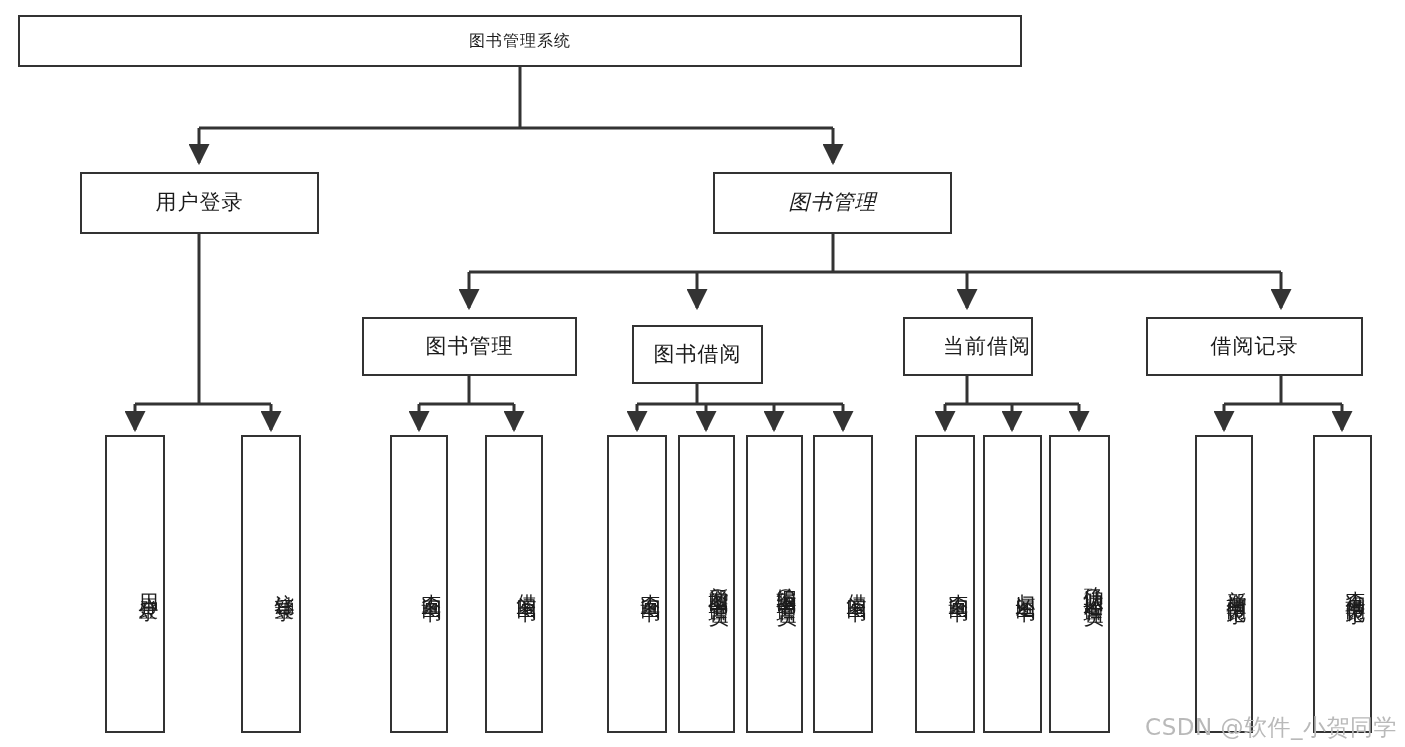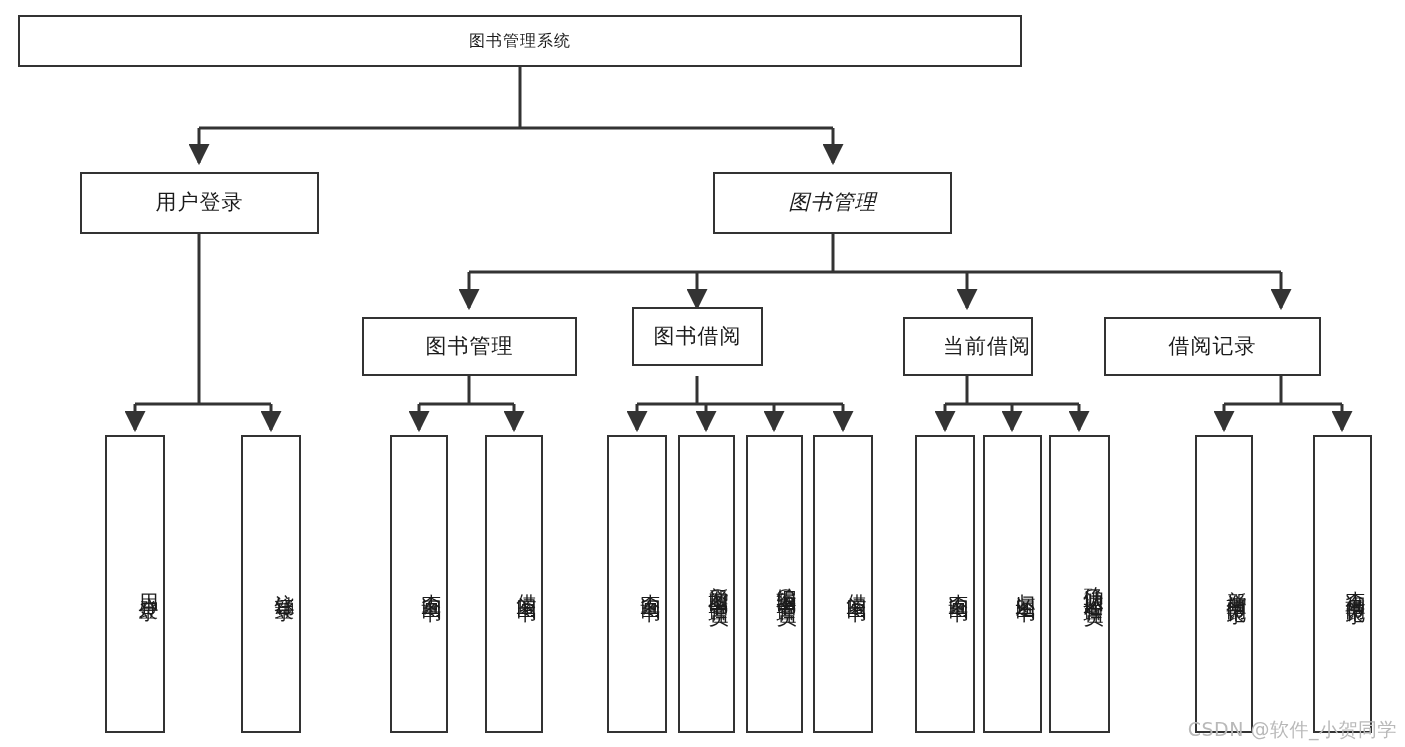--- a/index.html
+++ b/index.html
@@ -54,21 +54,21 @@
   }
   .node.v .vtext {
     writing-mode: vertical-rl;
     text-orientation: upright;
     display: block;
   }
   .watermark {
     position: absolute;
     right: 8px;
     bottom: 4px;
-    font-size: 19px;
+    font-size: 23px;
     color: #b9b9b9;
     letter-spacing: 0.5px;
     z-index: 3;
     white-space: nowrap;
   }
 </style>
 </head>
 <body>
 
 <div id="canvas">
@@ -130,27 +130,27 @@
   <div class="node h" style="left:80px; top:172px; width:239px; height:62px;">
     <span>用户登录</span>
   </div>
   <div class="node h" style="left:713px; top:172px; width:239px; height:62px;font-style:italic;">
     <span>图书管理</span>
   </div>
 
   <div class="node h" style="left:362px; top:317px; width:215px; height:59px;">
     <span>图书管理</span>
   </div>
-  <div class="node h" style="left:632px; top:307px; width:131px; height:59px;">
+  <div class="node h" style="left:632px; top:325px; width:131px; height:59px;">
     <span>图书借阅</span>
   </div>
   <div class="node h" style="left:903px; top:317px; width:130px; height:59px;justify-content:flex-end;">
     <span>当前借阅</span>
   </div>
-  <div class="node h" style="left:1104px; top:317px; width:217px; height:59px;">
+  <div class="node h" style="left:1146px; top:317px; width:217px; height:59px;">
     <span>借阅记录</span>
   </div>
 
   <div class="node v" style="left:105px; top:435px; width:60px; height:298px;">
     <span class="vtext">用户登录</span>
   </div>
   <div class="node v" style="left:241px; top:435px; width:60px; height:298px;">
     <span class="vtext">注销登录</span>
   </div>
 

